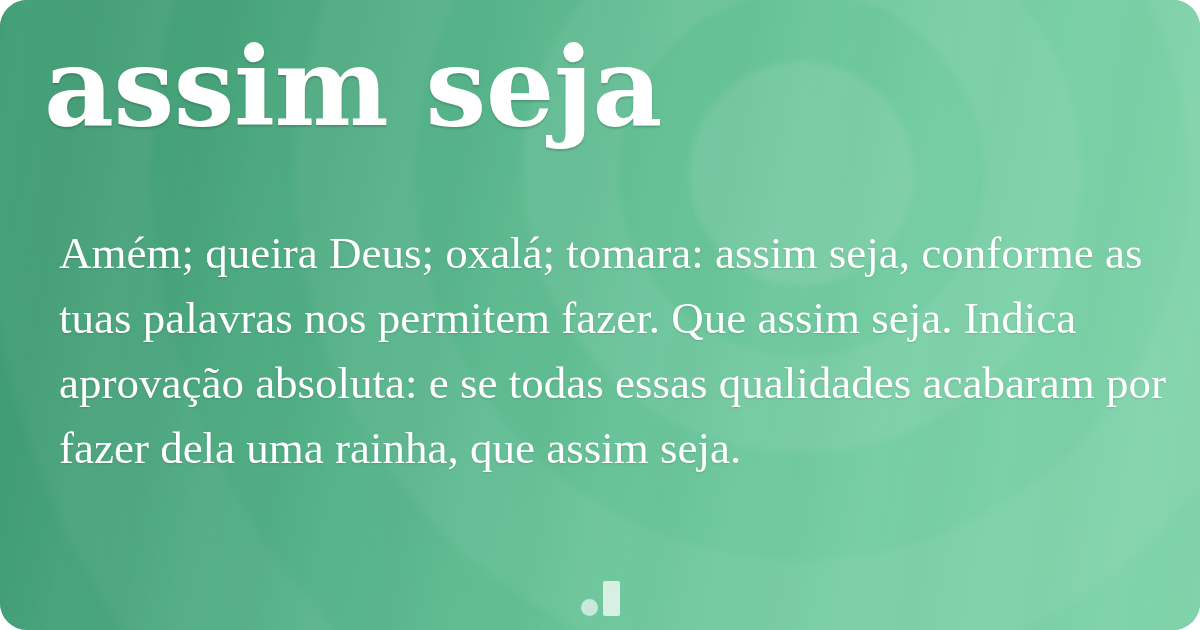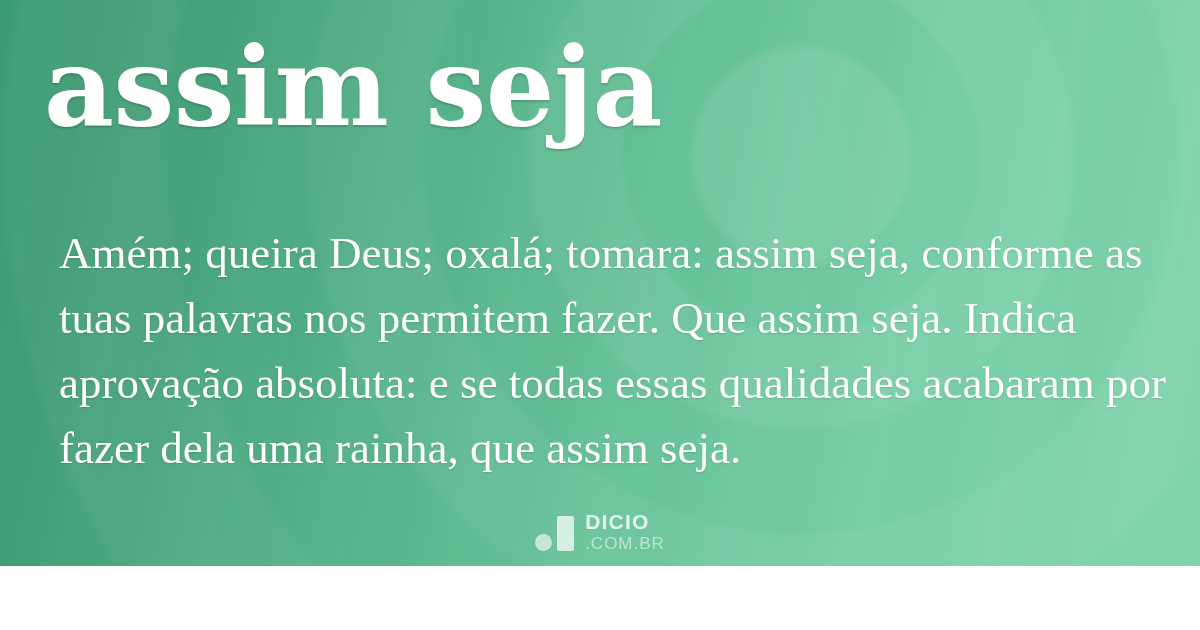--- a/index.html
+++ b/index.html
@@ -9,23 +9,24 @@
   body {
     width: 1200px;
     height: 630px;
     overflow: hidden;
     font-family: "Liberation Serif", "DejaVu Serif", serif;
   }
 
   #card {
     position: relative;
     width: 1200px;
-    height: 566px;
+    height: 630px;
     overflow: hidden;
     background: #5cbf95;
+    border-radius: 27px;
   }
 
   
   #bg-gradient {
     position: absolute;
     inset: 0;
     background: linear-gradient(105deg,
                 #3b9a70 0%,
                 #45a178 14%,
                 #55b289 34%,
@@ -172,20 +173,16 @@
 
     <h1 id="headword">assim seja</h1>
 
     <p id="definition">Amém; queira Deus; oxalá; tomara: assim seja, conforme as tuas palavras nos permitem fazer. Que assim seja. Indica aprovação absoluta: e se todas essas qualidades acabaram por fazer dela uma rainha, que assim seja.</p>
 
     <div id="footer-logo">
       <div id="logo-mark">
         <span id="logo-dot"></span>
         <span id="logo-bar"></span>
       </div>
-      <div id="logo-words">
-        <span id="logo-name">DICIO</span>
-        <span id="logo-tld">.COM.BR</span>
-      </div>
     </div>
 
   </div>
 </div>
 
 </body></html>

